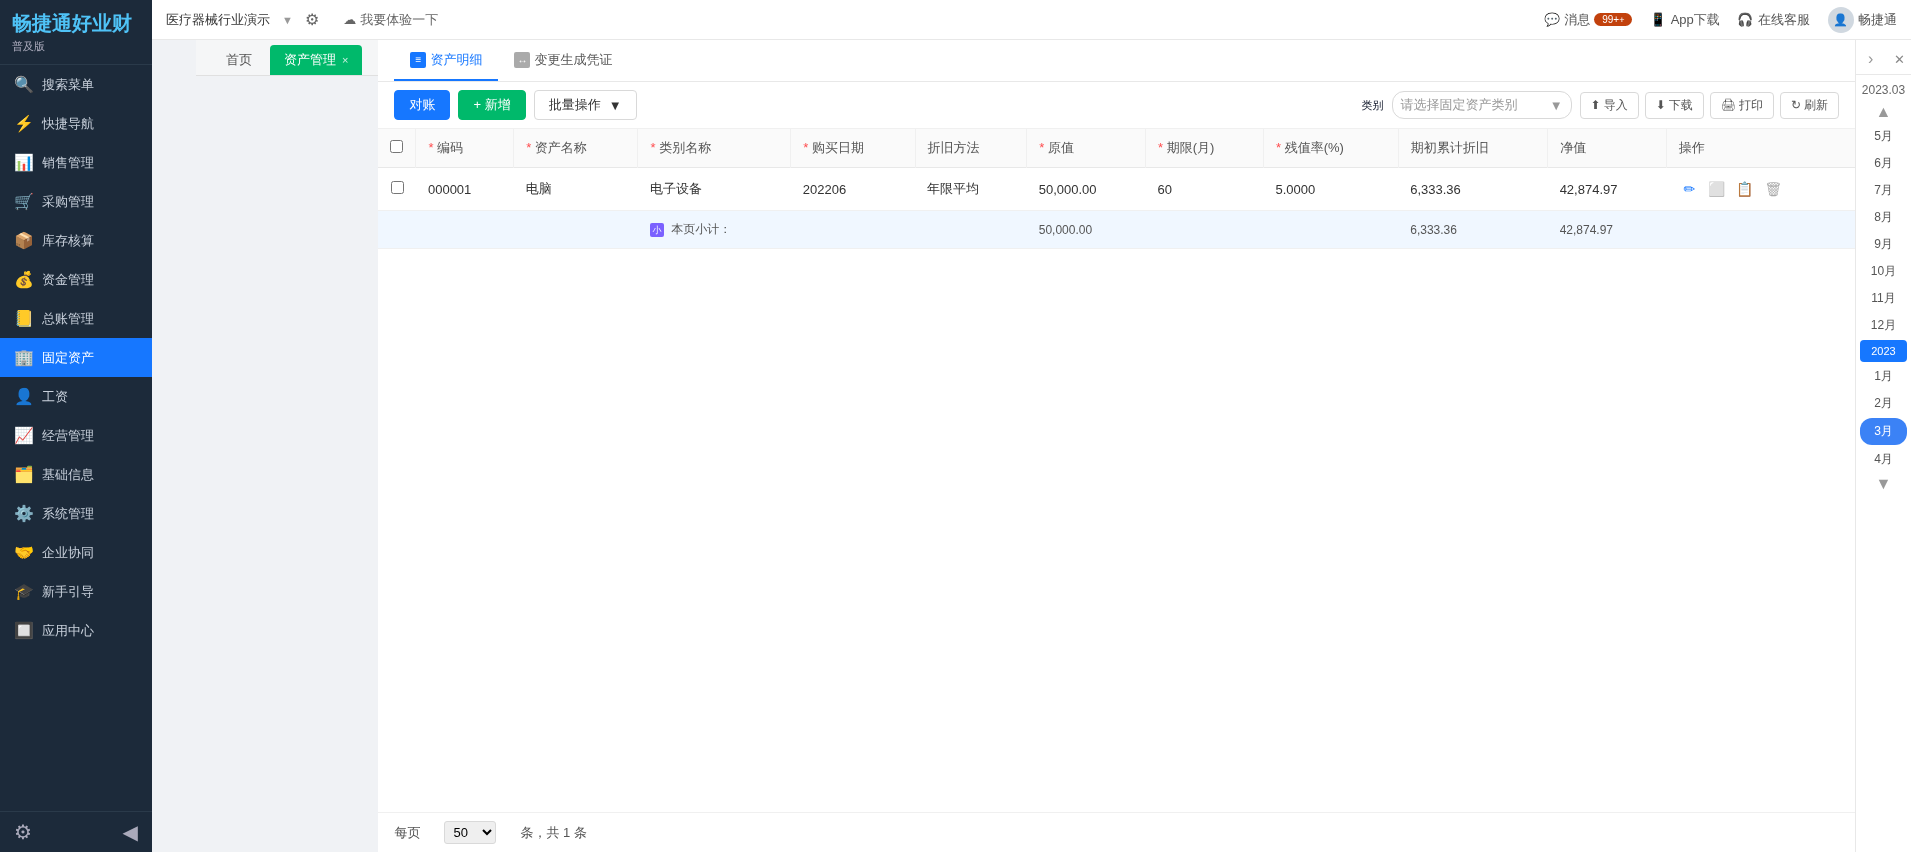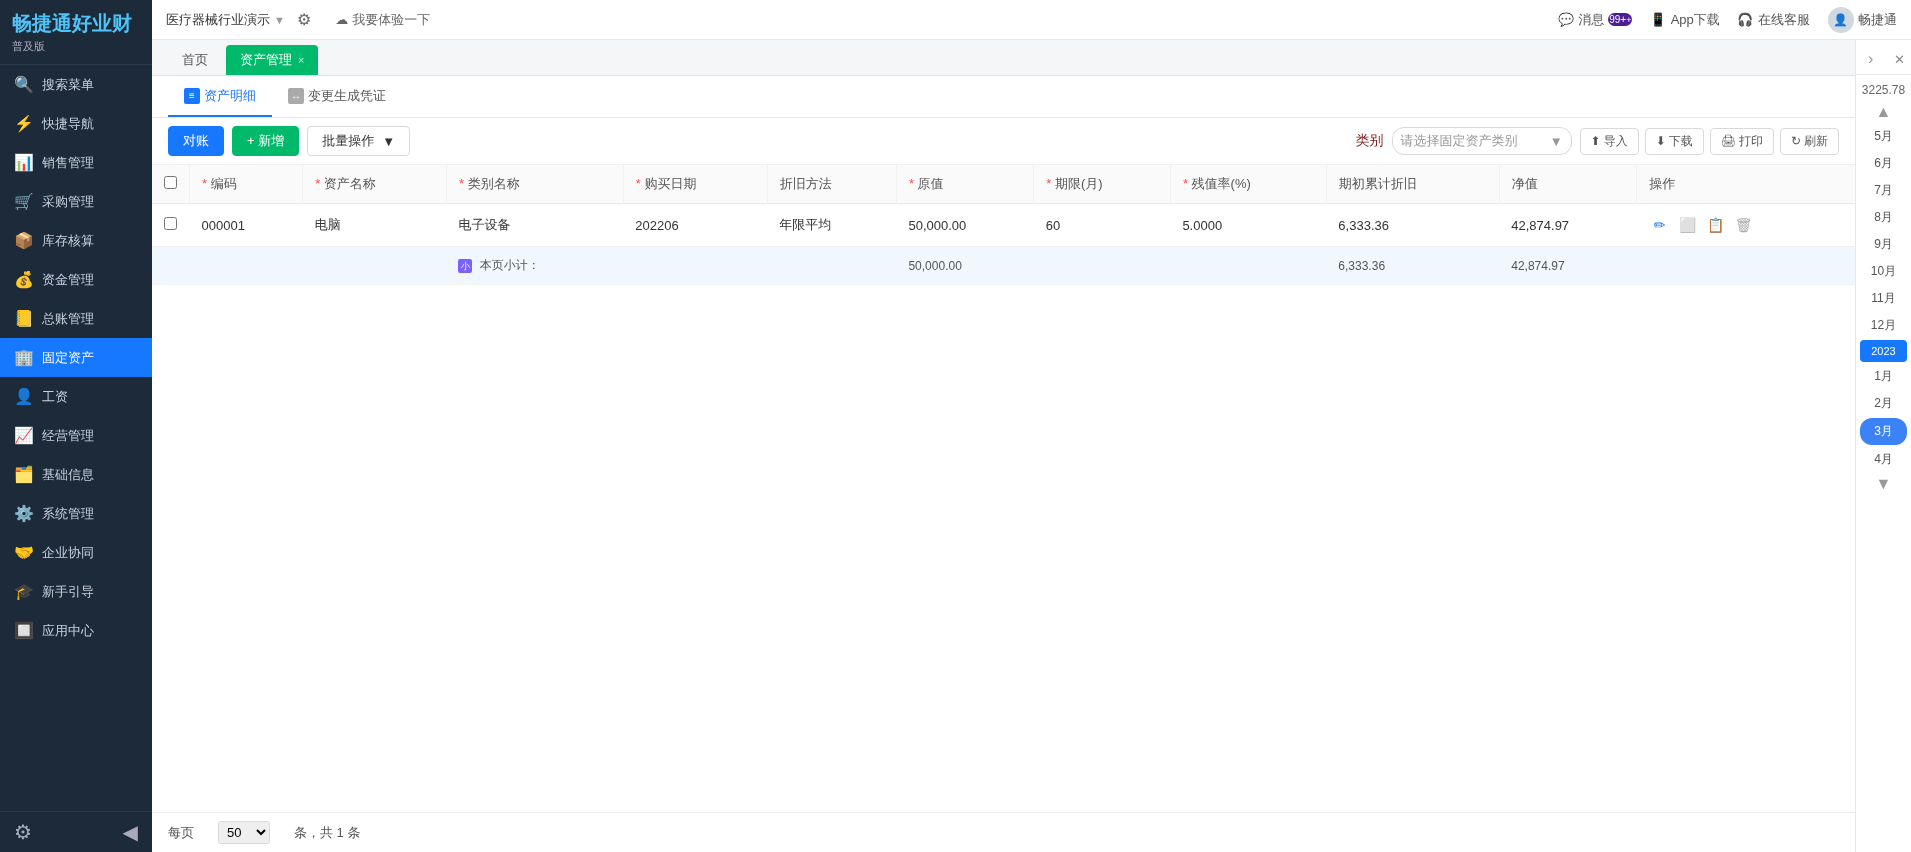--- a/index.html
+++ b/index.html
@@ -78,21 +78,21 @@
       align-items: center;
       padding: 0 14px;
       gap: 8px;
       flex-shrink: 0;
     }
     .topbar-company {
       font-size: 13px;
       color: #333;
       display: flex;
       align-items: center;
-      gap: 4px;
+      gap: 12px;
       cursor: pointer;
     }
     .topbar-company-arrow { color: #999; font-size: 11px; }
     .topbar-gear { color: #666; font-size: 16px; cursor: pointer; margin-left: 4px; }
     .topbar-experience {
       margin-left: 16px;
       display: flex;
       align-items: center;
       gap: 4px;
       color: #666;
@@ -107,24 +107,24 @@
     }
     .topbar-action {
       display: flex;
       align-items: center;
       gap: 4px;
       color: #555;
       font-size: 13px;
       cursor: pointer;
     }
     .topbar-badge {
-      background: #4c1d95;
+      background: #c2410c;
       color: #fff;
       font-size: 10px;
-      padding: 1px 1px;
+      padding: 1px 8px;
       border-radius: 8px;
       min-width: 16px;
       text-align: center;
       position: relative;
     }
     .badge-plus { font-size: 9px; }
     .topbar-avatar {
       width: 26px;
       height: 26px;
       background: #d0d8e0;
@@ -140,22 +140,23 @@
     .content {
       flex: 1;
       display: flex;
       overflow: hidden;
     }
 
     
     .page-area {
       flex: 1;
       display: flex;
-      flex-direction: column;
+      flex-direction: row;
       overflow: hidden;
+      margin-left: 44px;
     }
 
     
     .tab-bar {
       background: #f5f6f7;
       border-bottom: 1px solid #e0e0e0;
       display: flex;
       align-items: flex-end;
       padding: 0 16px;
       gap: 4px;
@@ -247,21 +248,21 @@
       cursor: pointer;
       font-size: 13px;
       color: #333;
       display: flex;
       align-items: center;
       gap: 4px;
     }
     .toolbar-btn.primary { background: #1677ff; color: #fff; border-color: #1677ff; }
     .toolbar-btn.green { background: #00b96b; color: #fff; border-color: #00b96b; }
     .toolbar-btn.dropdown { display: flex; align-items: center; gap: 8px; }
-    .filter-label { font-size: 14px; color: #7f1d1d; margin-left: 8px; }
+    .filter-label { font-size: 11px; color: #0f172a; margin-left: 8px; }
     .filter-select {
       display: flex;
       align-items: center;
       border: 1px solid #d9d9d9;
       border-radius: 12px;
       padding: 4px 8px;
       font-size: 13px;
       color: #999;
       background: #fff;
       cursor: pointer;
@@ -691,21 +692,21 @@
         </div>
 
       </div>
     </div>
 
     <div class="right-panel">
       <div class="right-panel-header">
         <span class="nav-arrow">›</span>
         <span class="right-panel-close">✕</span>
       </div>
-      <div class="right-panel-year">3225.78</div>
+      <div class="right-panel-year">2023.03</div>
       <div class="right-panel-months">
 
         <div class="nav-arrow">▲</div>
         <div class="month-item">5月</div>
         <div class="month-item">6月</div>
         <div class="month-item">7月</div>
         <div class="month-item">8月</div>
         <div class="month-item">9月</div>
         <div class="month-item">10月</div>
         <div class="month-item">11月</div>

